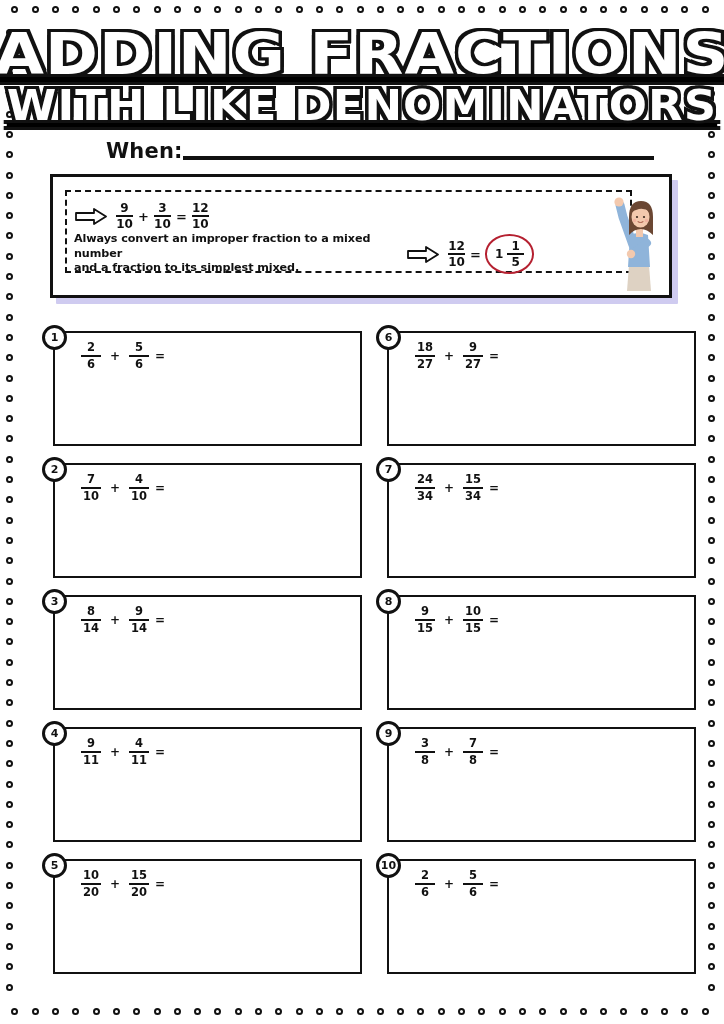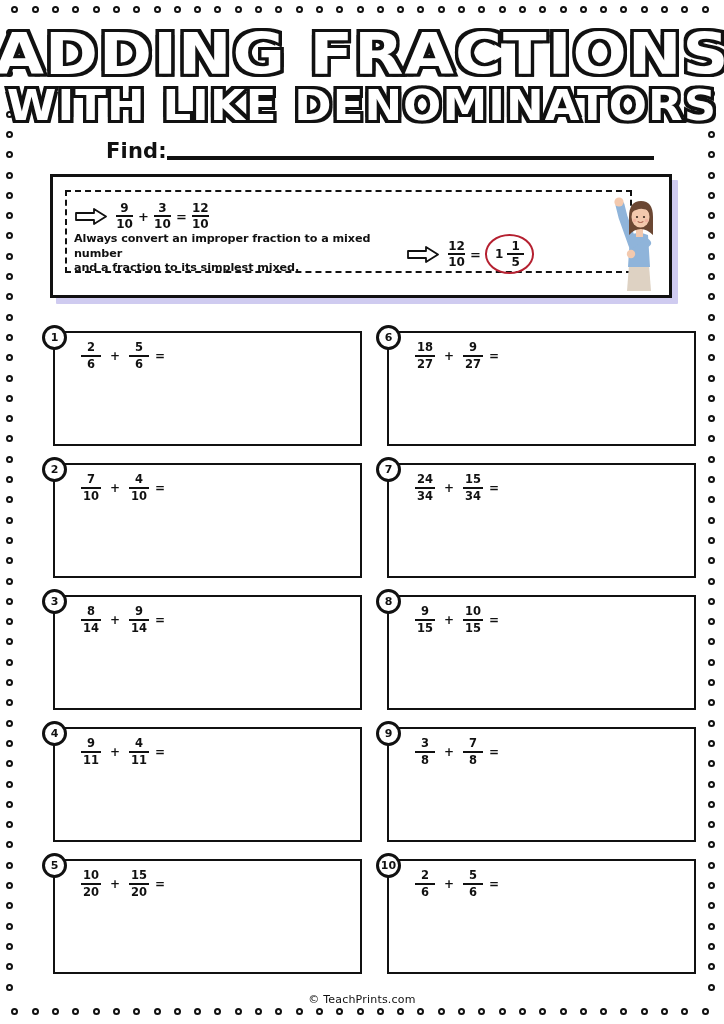--- a/index.html
+++ b/index.html
@@ -14,21 +14,21 @@
   .dots{position:absolute;pointer-events:none;}
   .dot{
     position:absolute;width:7px;height:7px;border-radius:50%;
     background:#ffffff;border:2.2px solid #111;box-sizing:border-box;
   }
 
   
   .content{position:absolute;left:28px;top:24px;width:668px;height:976px;}
 
   
-  .title-block{margin-top:2px;text-align:center;}
+  .title-block{margin-top:2px;text-align:center;text-decoration:underline;}
   .t-line{
     font-family:"DejaVu Sans",sans-serif;
     font-weight:bold;letter-spacing:1px;
     color:#ffffff;line-height:1;
     -webkit-text-stroke:6px #111;
     paint-order:stroke fill;
     text-shadow:
       0 0 0 #111,
       3px 3px 0 #111, -3px 3px 0 #111, 3px -3px 0 #111, -3px -3px 0 #111;
     white-space:nowrap;
@@ -303,21 +303,21 @@
     </div>
 
   <div class="content">
 
     <div class="title-block">
       <div class="t-line t1">ADDING FRACTIONS</div>
       <div class="t-line t2">WITH LIKE DENOMINATORS</div>
     </div>
 
     <div class="name-row">
-      <span class="name-label">Find:</span>
+      <span class="name-label">When:</span>
       <span class="name-rule"></span>
     </div>
 
     <div class="instr-wrap">
       <div class="instr-shadow"></div>
       <div class="instr">
 
 
         <div class="dashbox">
 
@@ -594,14 +594,13 @@
             <span class="den">6</span>
           </span>
           <span class="peq">=</span>
         </div>
       </div>
         </div>
       </div>
 
   </div>
 
-  <div class="footer">© TeachPrints.com</div>
 </div>
 
 </body></html>

